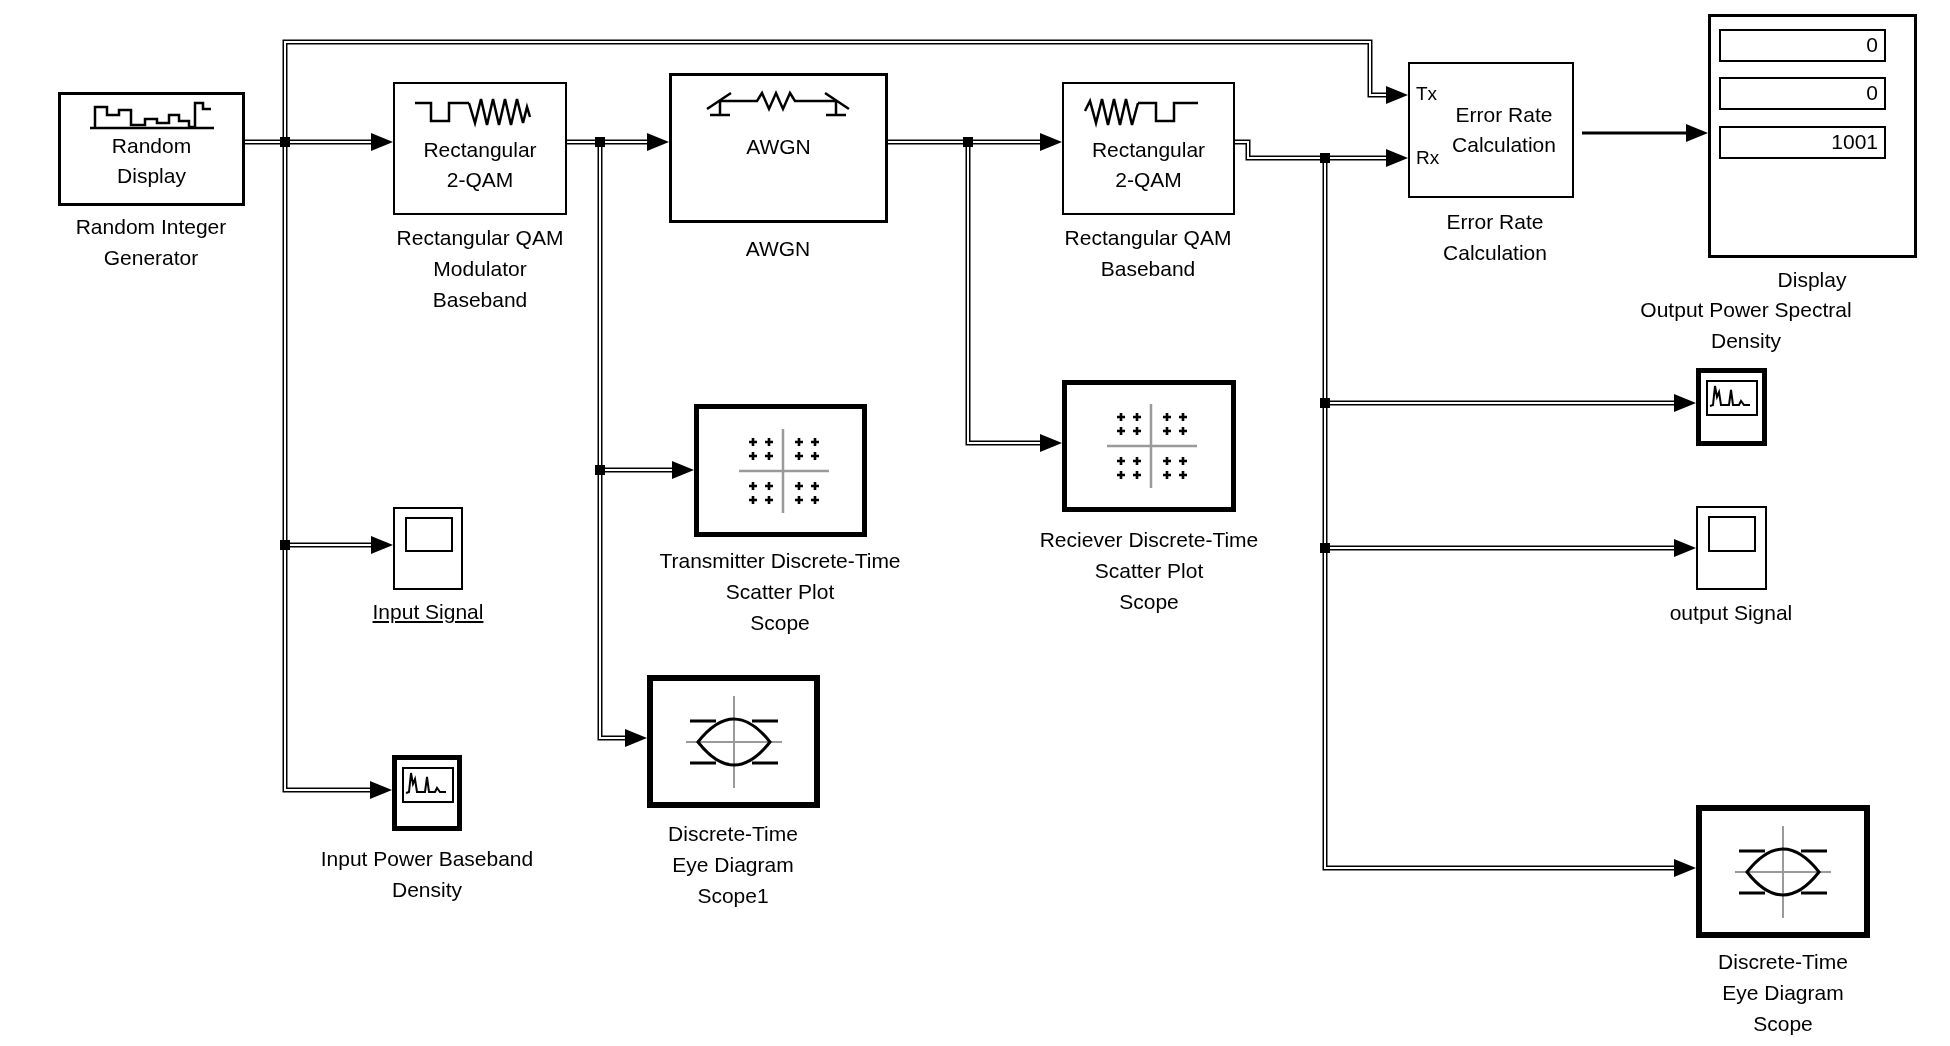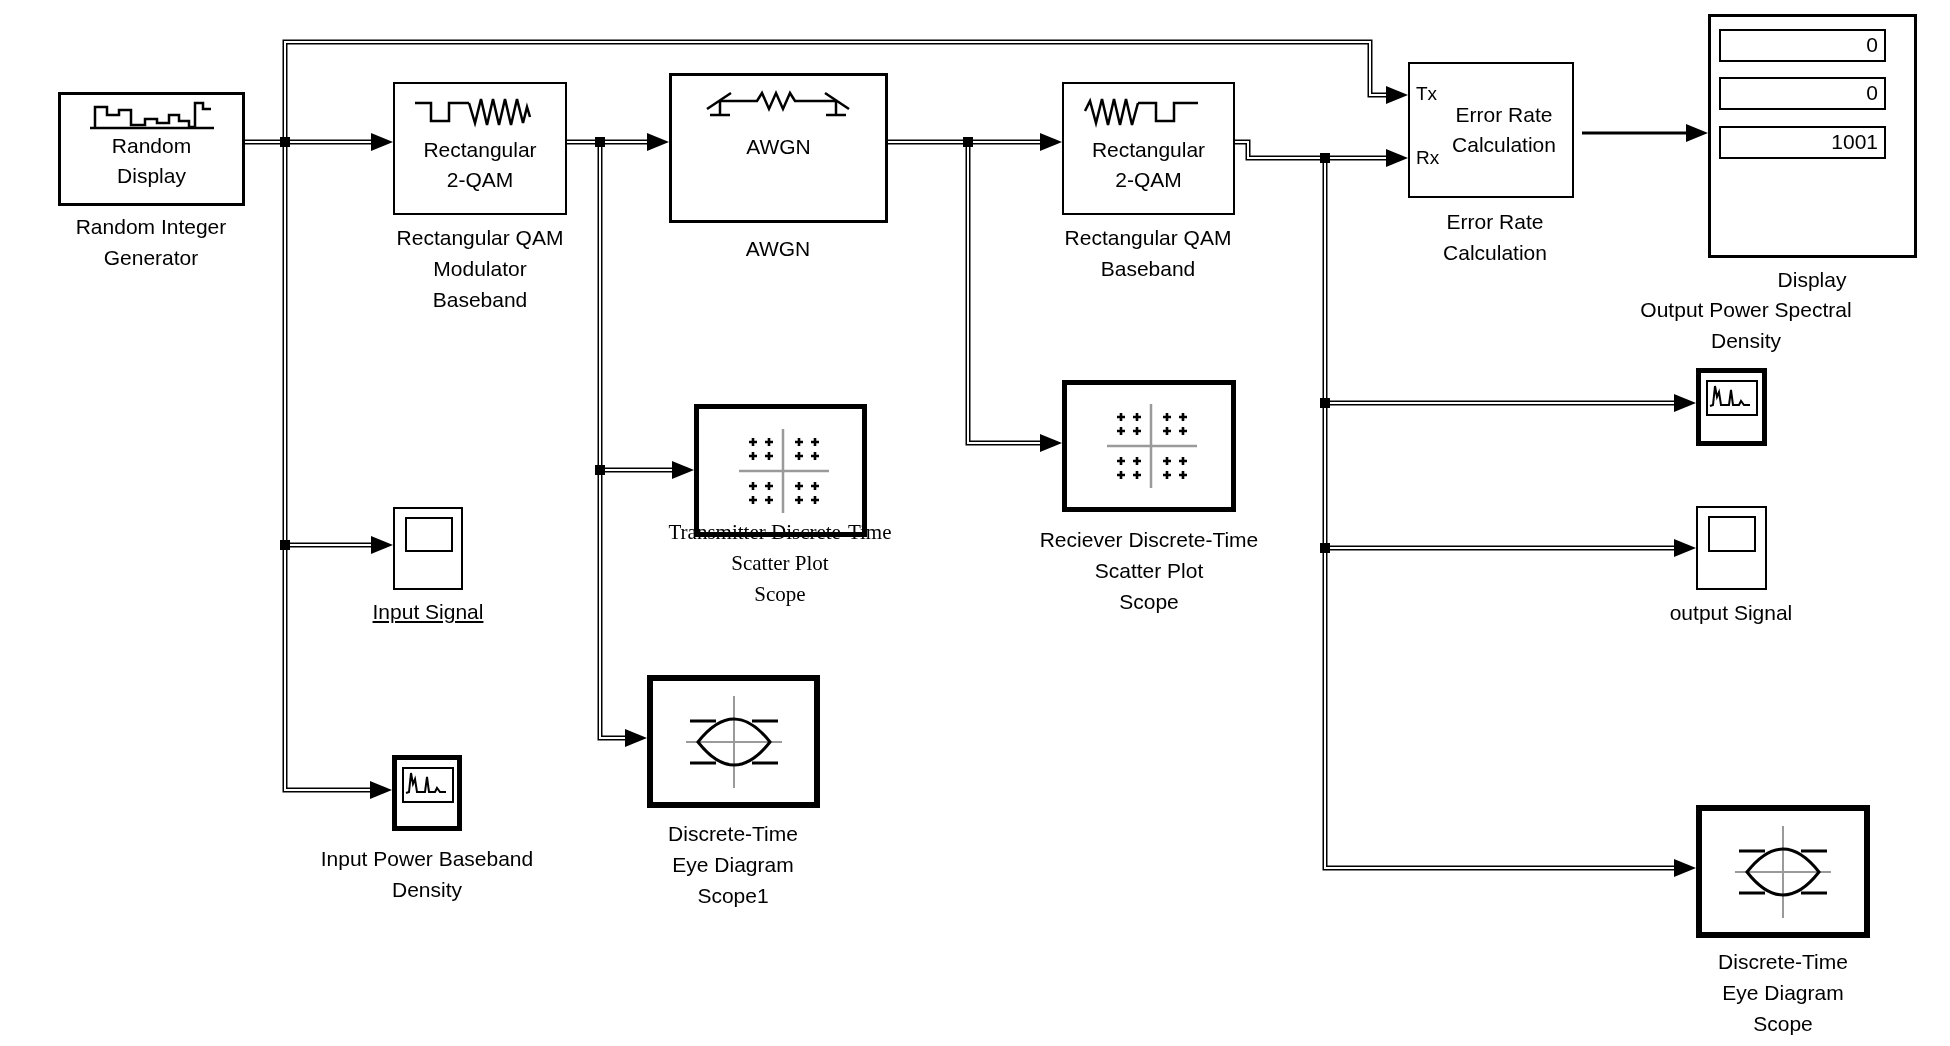--- a/index.html
+++ b/index.html
@@ -217,21 +217,21 @@
 
   <div class="block" style="left:694px;top:404px;width:173px;height:133px;border-width:5px;justify-content:center;">
     <svg width="112" height="92" viewBox="0 0 112 92">
       <path d="M58,4 V88 M14,46 H104" stroke="#9a9a9a" stroke-width="2.5" fill="none"></path>
       <path d="M24,17h8M28,13v8M40,17h8M44,13v8M24,31h8M28,27v8M40,31h8M44,27v8" stroke="#000" stroke-width="2.6" fill="none"></path>
       <path d="M70,17h8M74,13v8M86,17h8M90,13v8M70,31h8M74,27v8M86,31h8M90,27v8" stroke="#000" stroke-width="2.6" fill="none"></path>
       <path d="M24,61h8M28,57v8M40,61h8M44,57v8M24,75h8M28,71v8M40,75h8M44,71v8" stroke="#000" stroke-width="2.6" fill="none"></path>
       <path d="M70,61h8M74,57v8M86,61h8M90,57v8M70,75h8M74,71v8M86,75h8M90,71v8" stroke="#000" stroke-width="2.6" fill="none"></path>
     </svg>
   </div>
-  <div class="label" style="left:610px;top:517px;font-family:Liberation Serif, serif;">
+  <div class="label" style="left:610px;top:545px;">
     <div>Transmitter Discrete-Time</div>
     <div>Scatter Plot</div>
     <div>Scope</div>
   </div>
 
   <div class="block" style="left:647px;top:675px;width:173px;height:133px;border-width:6px;justify-content:center;">
     <svg width="112" height="96" viewBox="0 0 112 96">
       <path d="M56,2 V94 M8,48 H104" stroke="#9a9a9a" stroke-width="2" fill="none"></path>
       <path d="M12,27 H38 M74,27 H100 M12,69 H38 M74,69 H100" stroke="#000" stroke-width="3" fill="none"></path>
       <path d="M20,48 Q38,25 56,25 Q74,25 92,48 Q74,71 56,71 Q38,71 20,48 Z" stroke="#000" stroke-width="3" fill="none"></path>

